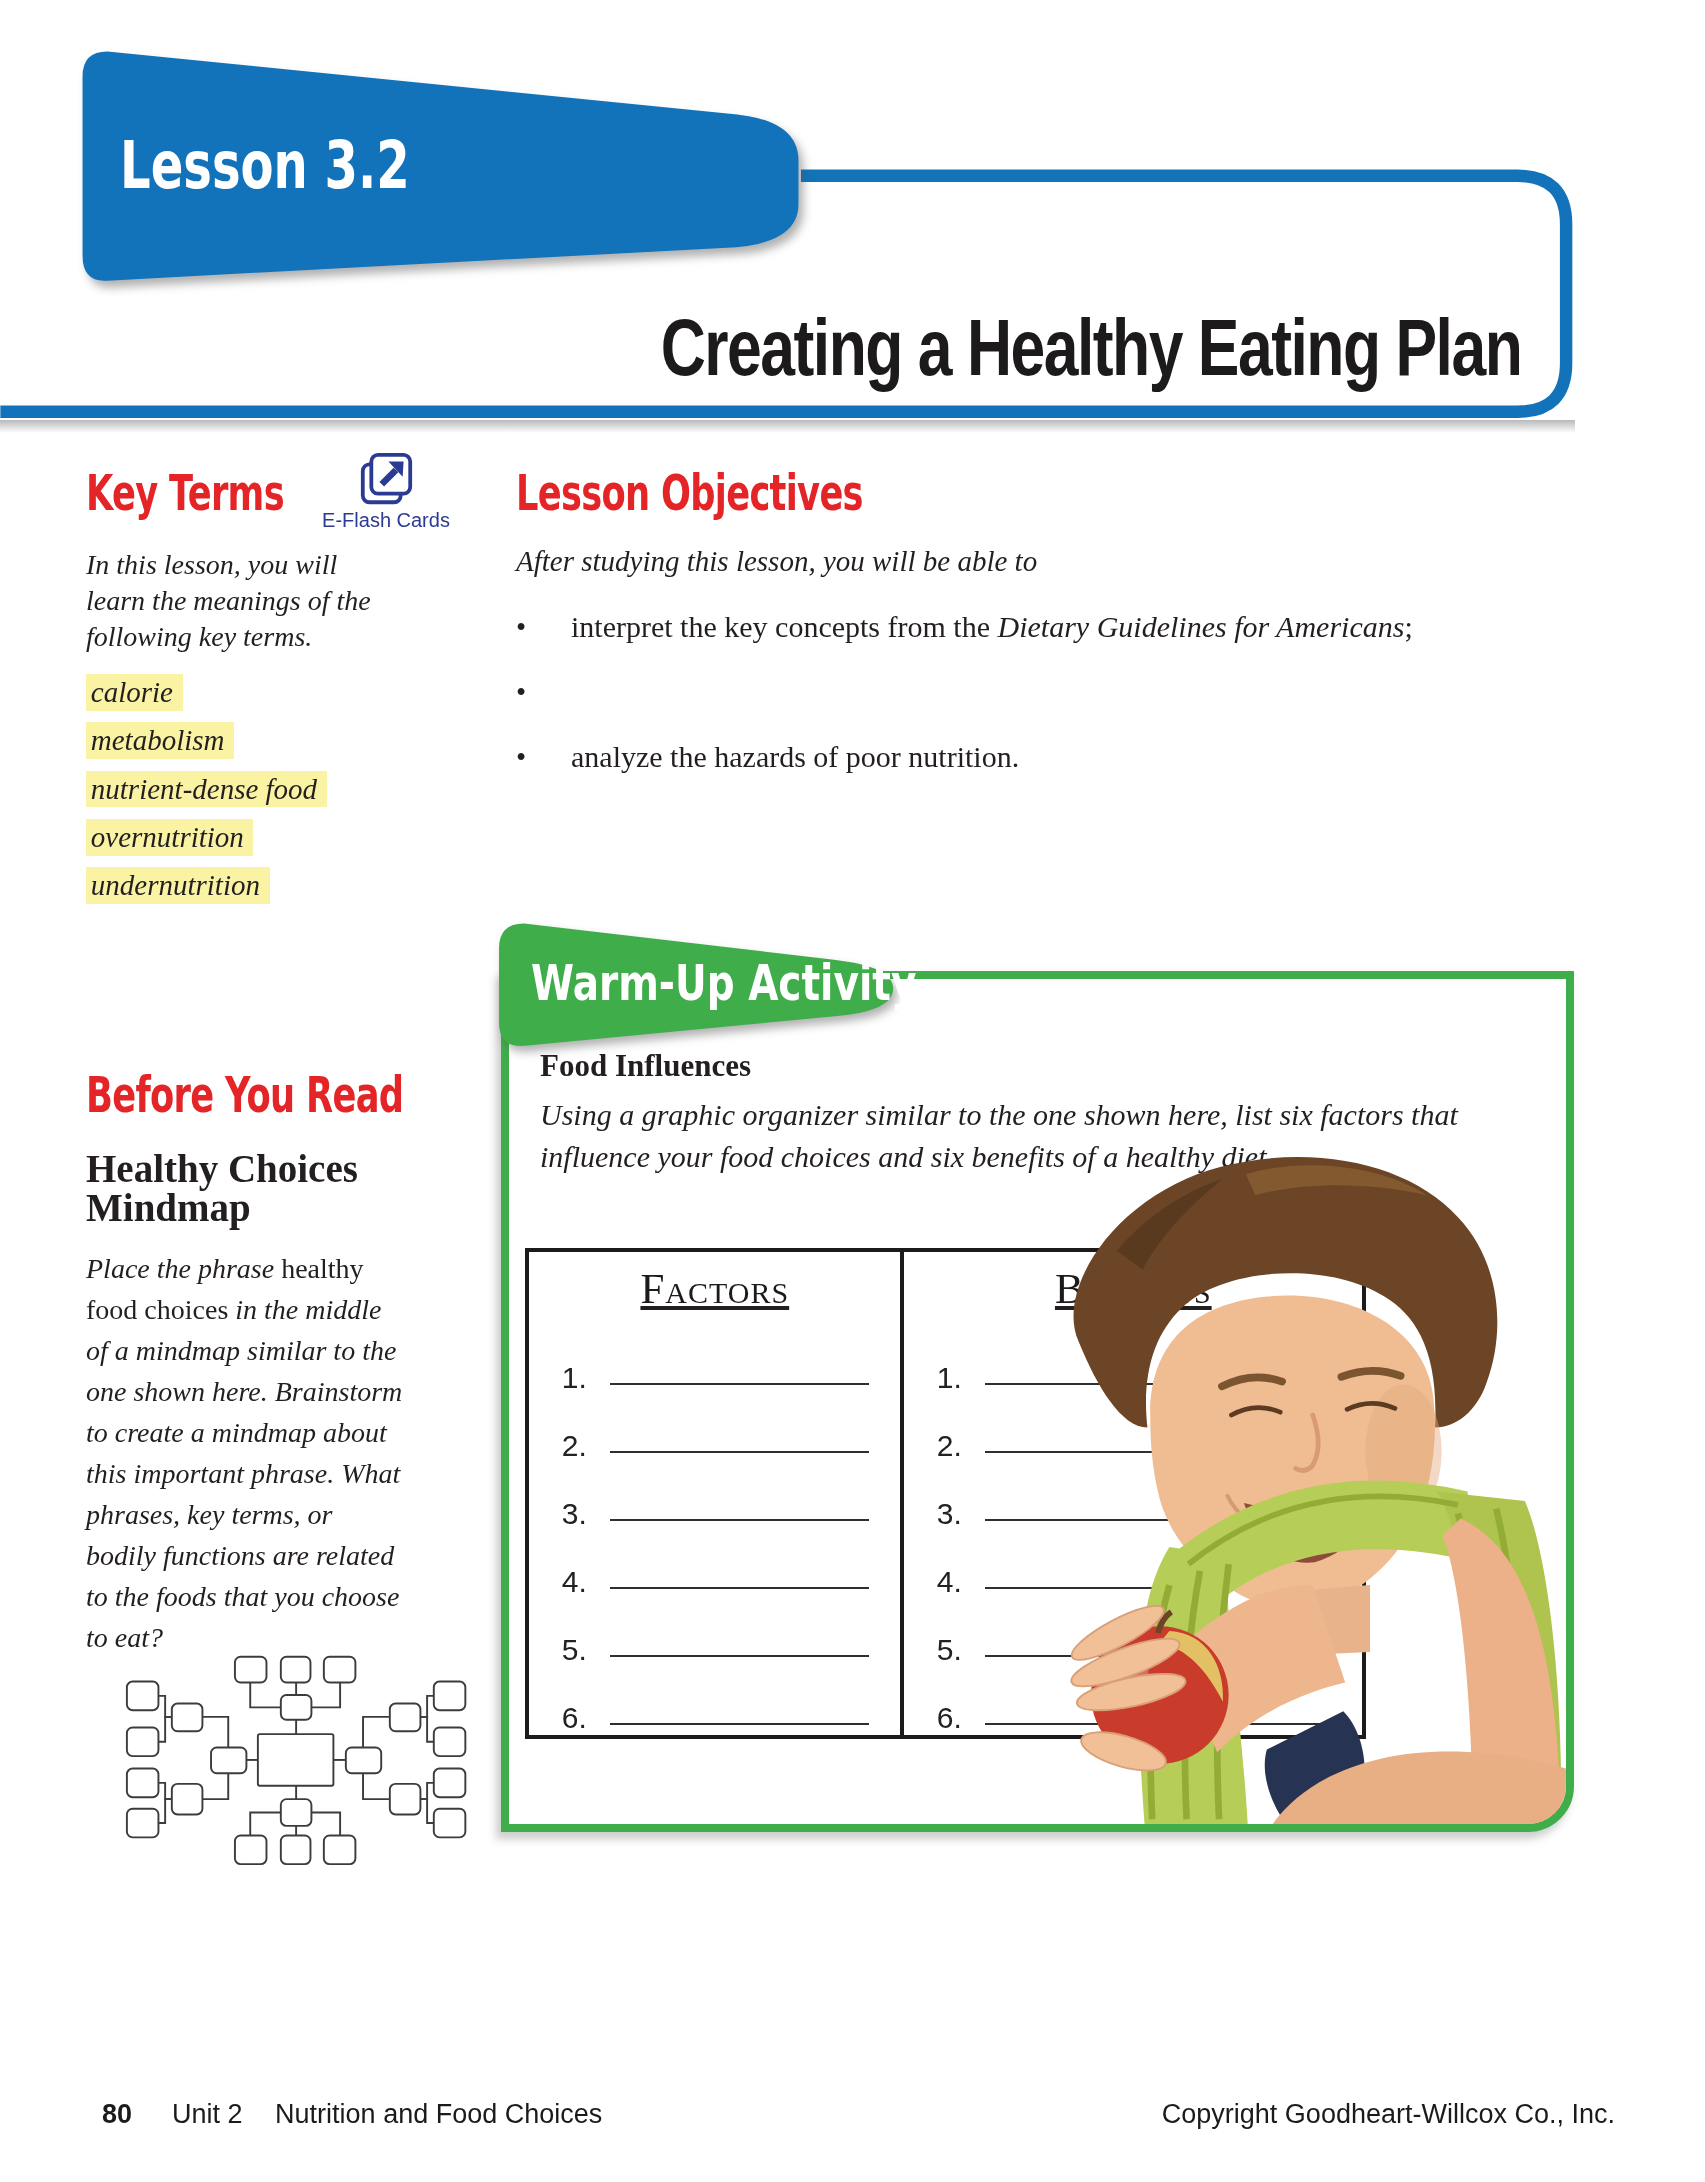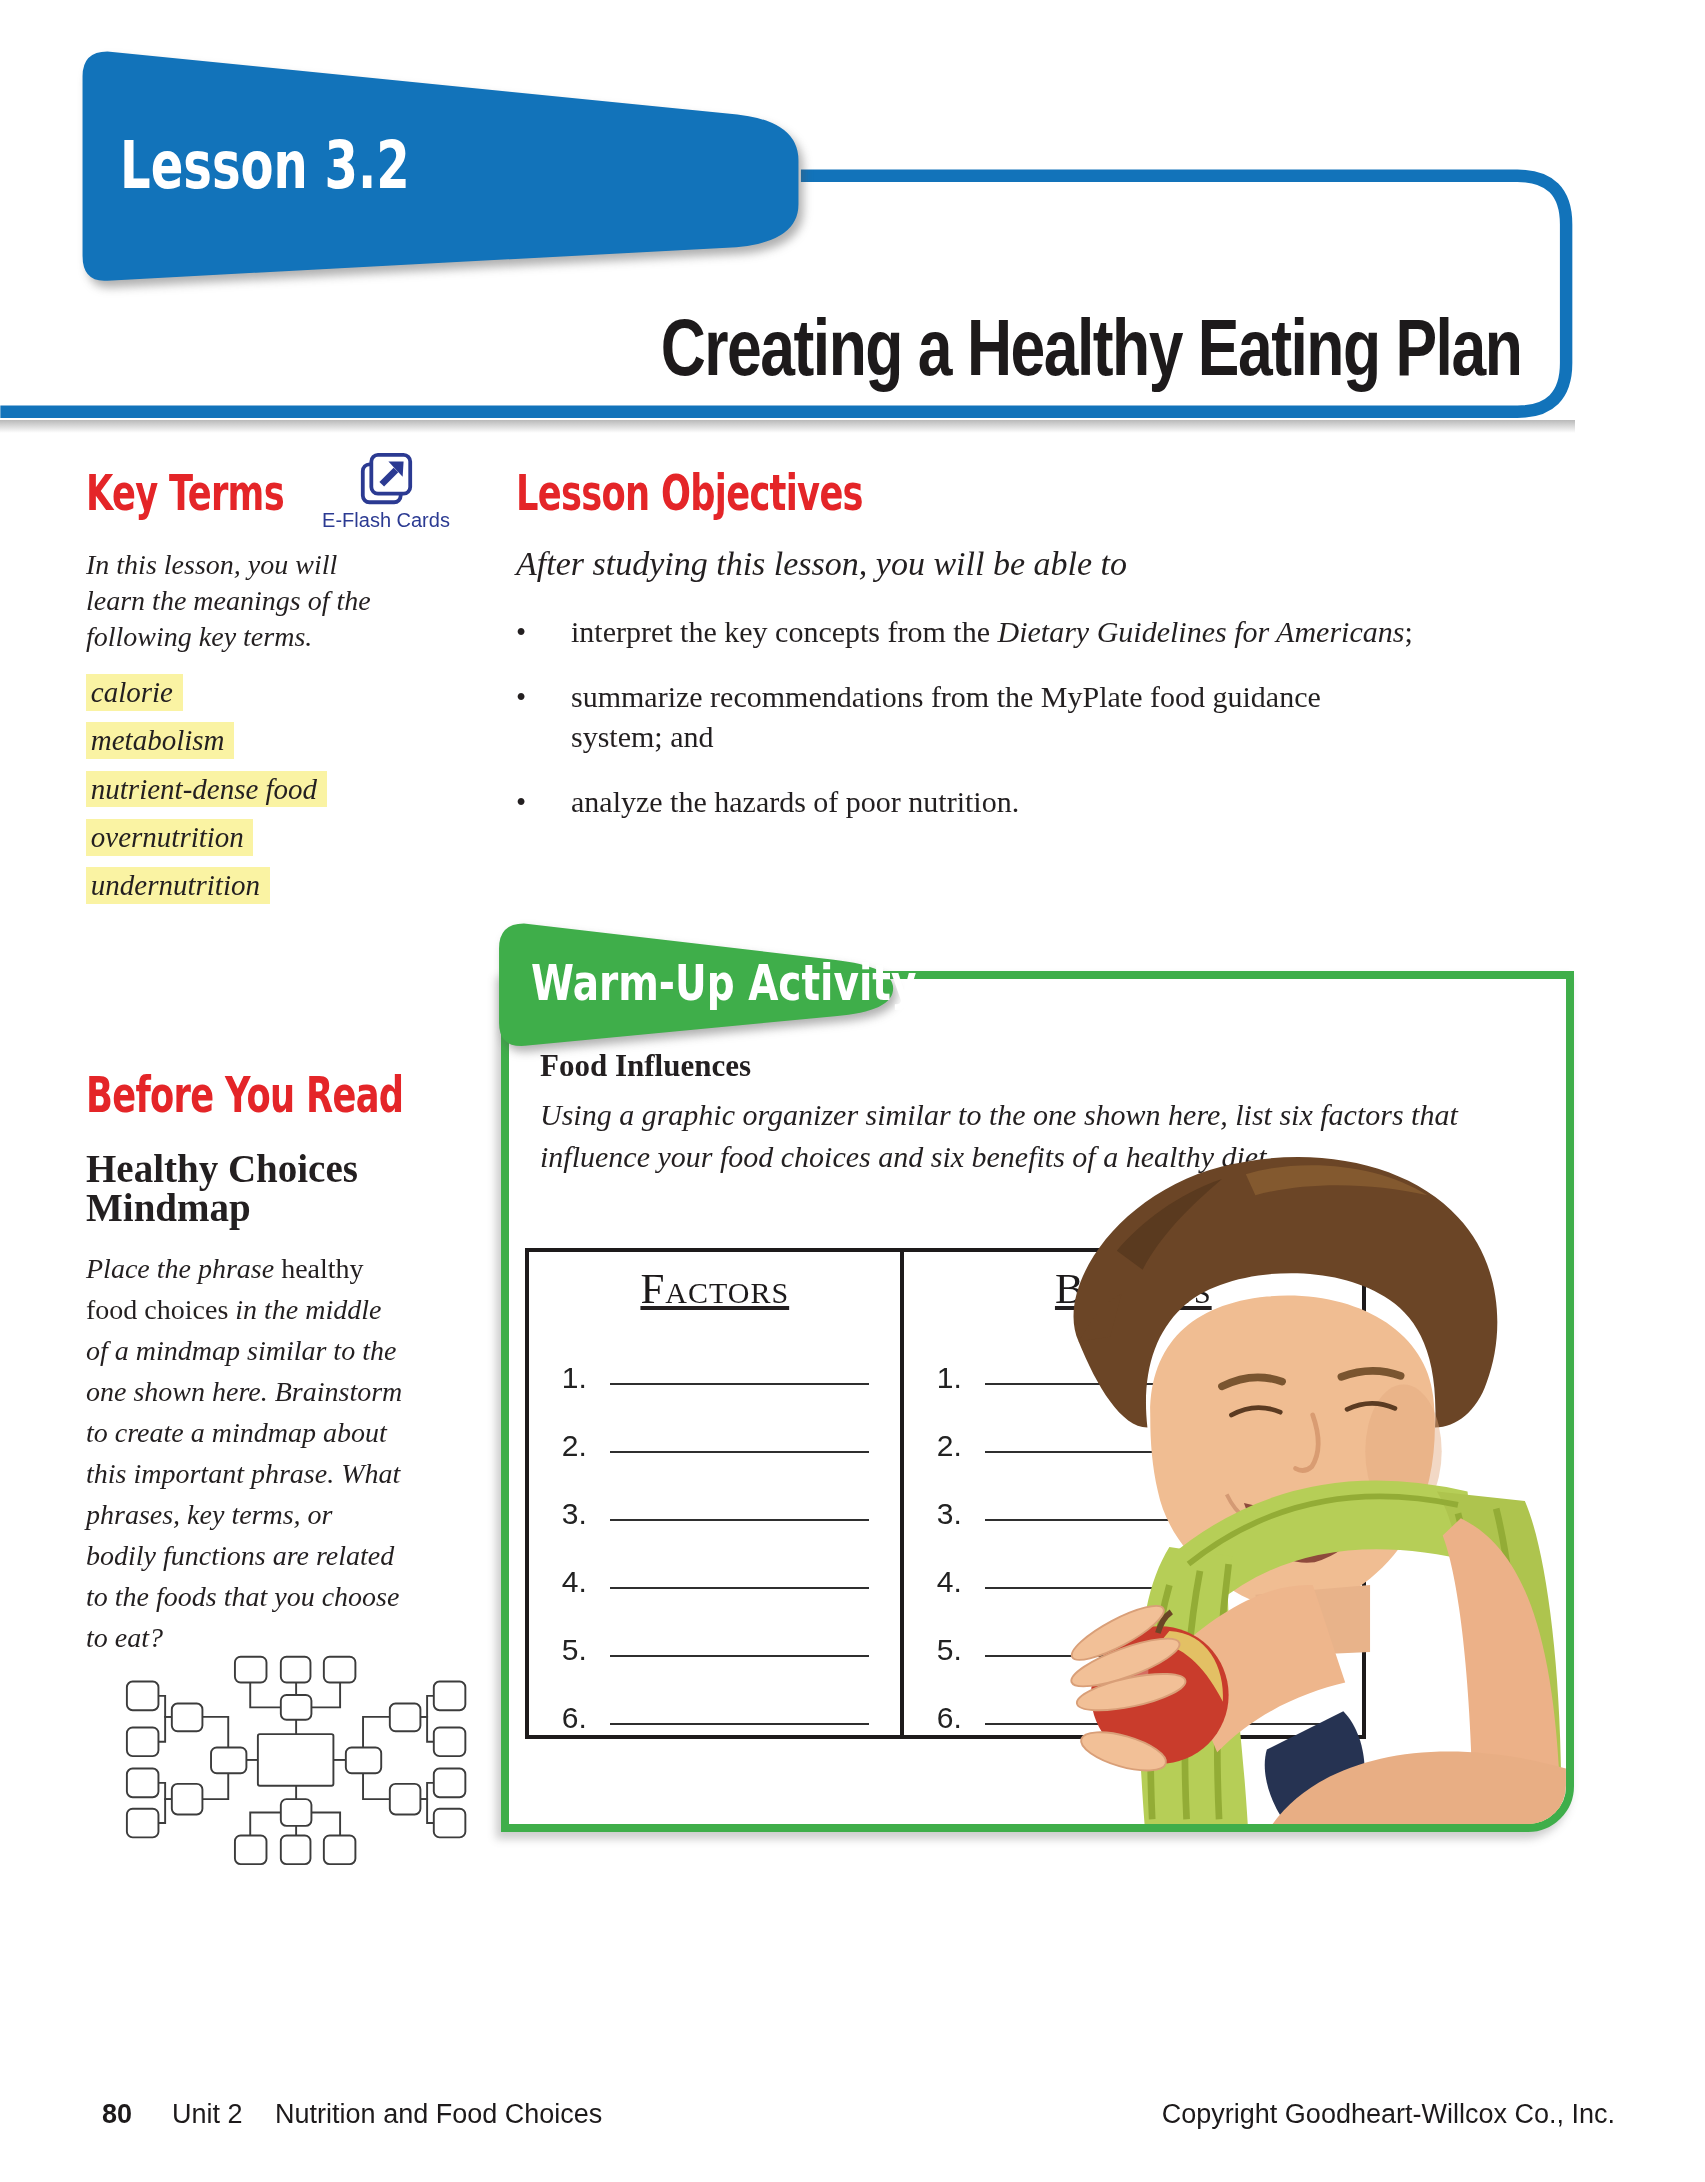--- a/index.html
+++ b/index.html
@@ -44,21 +44,21 @@
   .kt-intro { margin-top:25px; width:306px; font-style:italic; font-size:28px; line-height:36px; }
   .kt-list { list-style:none; margin-top:21px; }
   .kt-list li { margin-bottom:15.3px; }
   .kt-term {
     background:#faf3a3; font-style:italic; font-weight:normal; font-size:29px;
     padding:1.9px 9.6px 2.9px 4.8px;
   }
 
   
   .objectives { position:absolute; left:516px; top:465px; width:1071px; }
-  .obj-intro { margin-top:23px; font-style:italic; font-size:34px; }
+  .obj-intro { margin-top:23px; font-style:italic; font-size:29px; }
   .obj-list { list-style:none; margin-top:29px; }
   .obj-list li { display:flex; margin-bottom:25px; font-size:30px; line-height:40px; }
   .obj-bullet { width:55px; font-size:29px; }
   .obj-text.w1 { width:956px; }
   .obj-text.w2 { width:765px; }
   .obj-text.w3 { width:860px; }
 
   
   .warmup-box {
     position:absolute; left:501px; top:971px; width:1073px; height:861px;
@@ -150,21 +150,20 @@
   <div class="objectives">
     <span class="script-head">Lesson Objectives</span>
     <div class="obj-intro">After studying this lesson, you will be able to</div>
     <ul class="obj-list">
       <li>
         <span class="obj-bullet">•</span>
         <span class="obj-text w1"><span>interpret the key concepts from the </span><i>Dietary Guidelines for Americans</i><span>;</span></span>
       </li>
       <li>
         <span class="obj-bullet">•</span>
-        <span class="obj-text w2"><span>summarize recommendations from the MyPlate food guidance system; and</span></span>
       </li>
       <li>
         <span class="obj-bullet">•</span>
         <span class="obj-text w3"><span>analyze the hazards of poor nutrition.</span></span>
       </li>
     </ul>
   </div>
 
   <div class="warmup-box">
     <div class="wu-sub">Food Influences</div>

